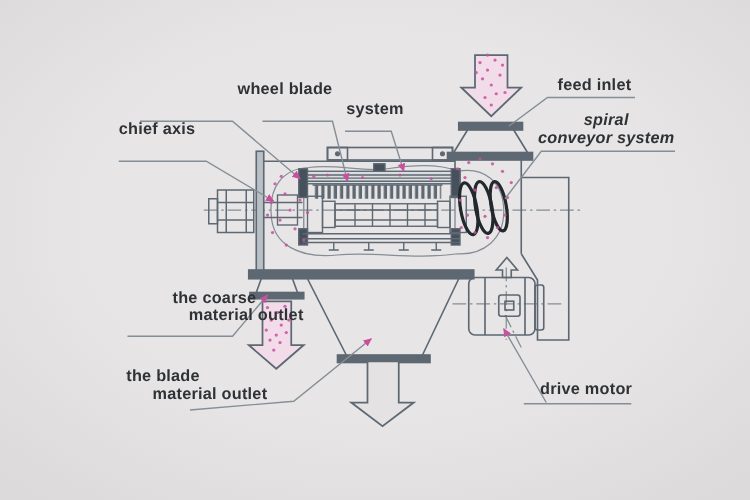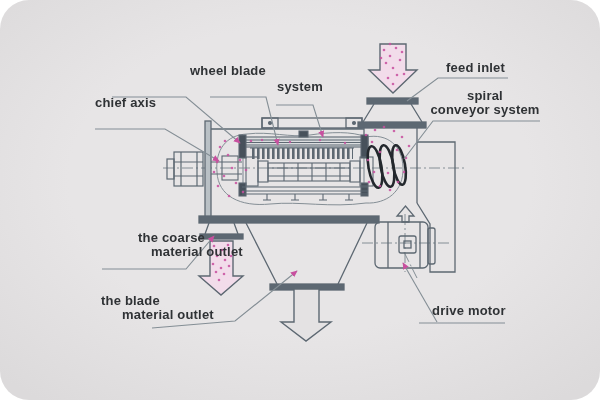--- a/index.html
+++ b/index.html
@@ -5,21 +5,20 @@
   :root{
     --bg:#e4e2e3; --line:#5d6872; --line-dark:#47515b; --line-light:#848e95;
     --text:#2f3235; --magenta:#c8509f; --pink-fill:#f2dcea; --spiral:#23282d;
     --metal:#b9c0c5;
   }
   html,body{margin:0;padding:0;}
   .stage{
     position:relative;width:600px;height:400px;overflow:hidden;
     background:radial-gradient(ellipse 70% 70% at 50% 45%, #e7e5e6 55%, #dcdadb 100%);
     font-family:"Liberation Sans", sans-serif;
-    border-radius:29px;
   }
   .stage svg{position:absolute;left:0;top:0;}
   .lbl{
     position:absolute;color:var(--text);font-size:13px;font-weight:700;
     letter-spacing:.2px;line-height:14px;white-space:nowrap;
   }
   .lbl .l2{display:block;}
 </style>
 </head>
 <body>
@@ -223,21 +222,21 @@
     <path marker-end="url(#pk)" d="M152,328 L235,321 L297,271"></path>
     <path d="M419,323 H505"></path>
     <path marker-end="url(#pk)" d="M437,322 L403,263"></path>
   </g>
 </svg>
 
 <div class="lbl" style="left:190px;top:64px;">wheel blade</div>
 <div class="lbl" style="left:95px;top:96px;">chief axis</div>
 <div class="lbl" style="left:277px;top:80px;">system</div>
 <div class="lbl" style="left:446px;top:61px;text-align:center;">feed inlet</div>
-<div class="lbl" style="left:428px;top:89px;width:114px;text-align:center;">
+<div class="lbl" style="left:428px;top:89px;width:114px;text-align:center;font-style:italic;">
   <span>spiral</span>
   <span class="l2">conveyor system</span>
 </div>
 <div class="lbl" style="left:90px;top:231px;margin-left:48px;">
   <span>the coarse</span>
   <span class="l2" style="margin-left:13px;">material outlet</span>
 </div>
 <div class="lbl" style="left:101px;top:294px;">
   <span>the blade</span>
   <span class="l2" style="margin-left:21px;">material outlet</span>

